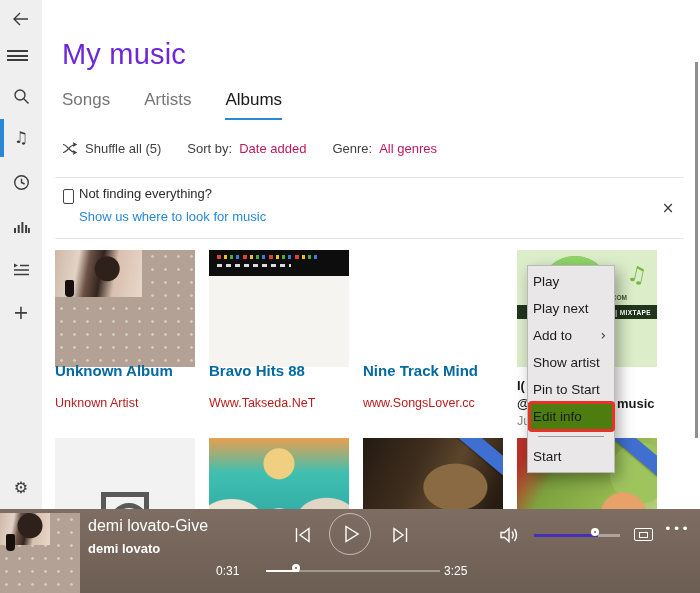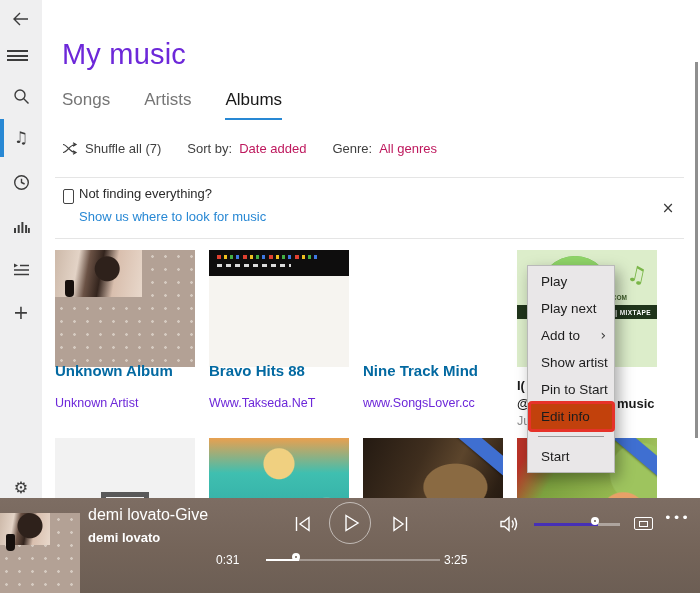--- a/index.html
+++ b/index.html
@@ -41,21 +41,21 @@
   .banner-close{position:absolute;left:614px;top:196px;width:24px;height:24px;display:flex;align-items:center;
                 justify-content:center;font-size:15px;color:#3a3a3a;font-family:"DejaVu Sans",sans-serif}
 
   
   .grid{position:absolute;left:13px;display:flex;gap:14px}
   .row1{top:250px}.row2{top:438px}
   .tile{position:relative;width:140px;height:172px}
   .tile.short{height:117px}
   .art{position:relative;width:140px;height:117px;overflow:hidden}
   .cap-title{position:absolute;left:0;top:112px;font-size:15px;font-weight:bold;color:#0369a1;white-space:nowrap}
-  .cap-sub{position:absolute;left:0;top:146px;font-size:12.5px;color:#6d28d9;white-space:nowrap}
+  .cap-sub{position:absolute;left:0;top:146px;font-size:12.5px;color:#b91c1c;white-space:nowrap}
   .t4a{position:absolute;left:0;top:128px;font-size:13px;font-weight:bold}
   .t4b{position:absolute;left:0;top:146px;font-size:13px;font-weight:bold}
   .t4c{position:absolute;left:100px;top:146px;font-size:13px;font-weight:bold}
   .t4d{position:absolute;left:0;top:164px;font-size:12.5px;color:#8a8a8a}
 
   
   .pat-taupe{background-color:#b3a195;
     background-image:radial-gradient(circle,rgba(242,236,229,.55) 1px,rgba(0,0,0,0) 1.6px);
     background-size:13px 13px}
   .photo{position:absolute;left:0;top:0;width:62%;height:40%;
@@ -113,32 +113,32 @@
     linear-gradient(120deg,#b93328 0%,#b93328 9%,#7da23f 28%,#95b850 62%,#c8d890 100%)}
   .mix-strip{position:absolute;left:0;right:0;bottom:0;height:15px;background:#f3efe8}
   .mix-strip::after{content:"";position:absolute;left:6px;right:40px;top:4px;height:8px;
     background:repeating-linear-gradient(100deg,#c03028 0 2px,rgba(0,0,0,0) 2px 8px)}
   .ribbon{position:absolute;top:5px;right:-20px;width:76px;height:15px;background:#3f6fd1;
     transform:rotate(40deg);box-shadow:0 1px 2px rgba(0,0,0,.35)}
 
   
   .ctxmenu{position:absolute;left:527px;top:265px;width:88px;z-index:15;background:#e9e7e8;
     border:1px solid #b9b9b9;box-shadow:4px 6px 14px rgba(0,0,0,.35);padding:2px 0;font-size:13.5px}
-  .mi{position:relative;height:27px;line-height:27px;padding-left:13px;color:#1c1c1c;white-space:nowrap}
+  .mi{position:relative;height:27px;line-height:27px;padding-left:5px;color:#1c1c1c;white-space:nowrap}
   .mi .chev{position:absolute;right:8px;top:0;font-size:14px;color:#3a3a3a;font-family:"DejaVu Sans",sans-serif}
-  .mi.hl{background:#c2410c}
+  .mi.hl{background:#4d7c0f}
   .mi.hl::after{content:"";position:absolute;left:0;right:-1px;top:-2px;bottom:-2px;
     border:3px solid #e63229;border-radius:4px;pointer-events:none}
   .msep{height:1px;background:#9b9b9b;margin:6px 10px}
 
   
   .scroll-thumb{position:absolute;right:2px;top:62px;width:3px;height:376px;background:#8f8f8f;z-index:30}
 
   
-  .playerbar{position:absolute;left:0;right:0;bottom:0;height:95px;z-index:10;
+  .playerbar{position:absolute;left:0;right:0;bottom:0;height:84px;z-index:10;
     background:linear-gradient(180deg,#7d6d63 0%,#746459 55%,#6c5e54 100%)}
   .pb-art{position:absolute;left:0;bottom:0;width:80px;height:80px;overflow:hidden;z-index:11}
   .pb-title{position:absolute;left:88px;top:8px;font-size:16px;font-weight:300;color:#fff}
   .pb-artist{position:absolute;left:88px;top:32px;font-size:13px;font-weight:bold;color:#fff}
   .pb-btn{position:absolute;display:flex;align-items:center;justify-content:center}
   .pb-prev{left:292px;top:15px;width:22px;height:22px}
   .pb-play{left:329px;top:4px;width:42px;height:42px;border:1.5px solid rgba(255,255,255,.55);border-radius:50%}
   .pb-next{left:389px;top:15px;width:22px;height:22px}
   .pb-time{position:absolute;top:55px;font-size:12px;color:#fff}
   .pb-elapsed{left:216px;width:32px;text-align:left}
@@ -229,21 +229,21 @@
       <span class="tab">Songs</span>
       <span class="tab">Artists</span>
       <span class="tab active">Albums</span>
     </nav>
 
     <div class="filters">
       <div class="fgroup">
         <svg class="ic" width="16" height="13" viewBox="0 0 16 13" style="stroke-width:1.2">
             <path d="M1 2.5 C5 2.5 8 10.5 13 10.5 M1 10.5 C5 10.5 8 2.5 13 2.5 M11 .8 L14 2.5 L11 4.2 M11 8.8 L14 10.5 L11 12.2"></path>
           </svg>
-        <span>Shuffle all (7)</span>
+        <span>Shuffle all (5)</span>
       </div>
       <div class="fgroup">
         <span>Sort by:</span>
         <span class="blue">Date added</span>
       </div>
       <div class="fgroup">
         <span>Genre:</span>
         <span class="blue">All genres</span>
       </div>
     </div>

